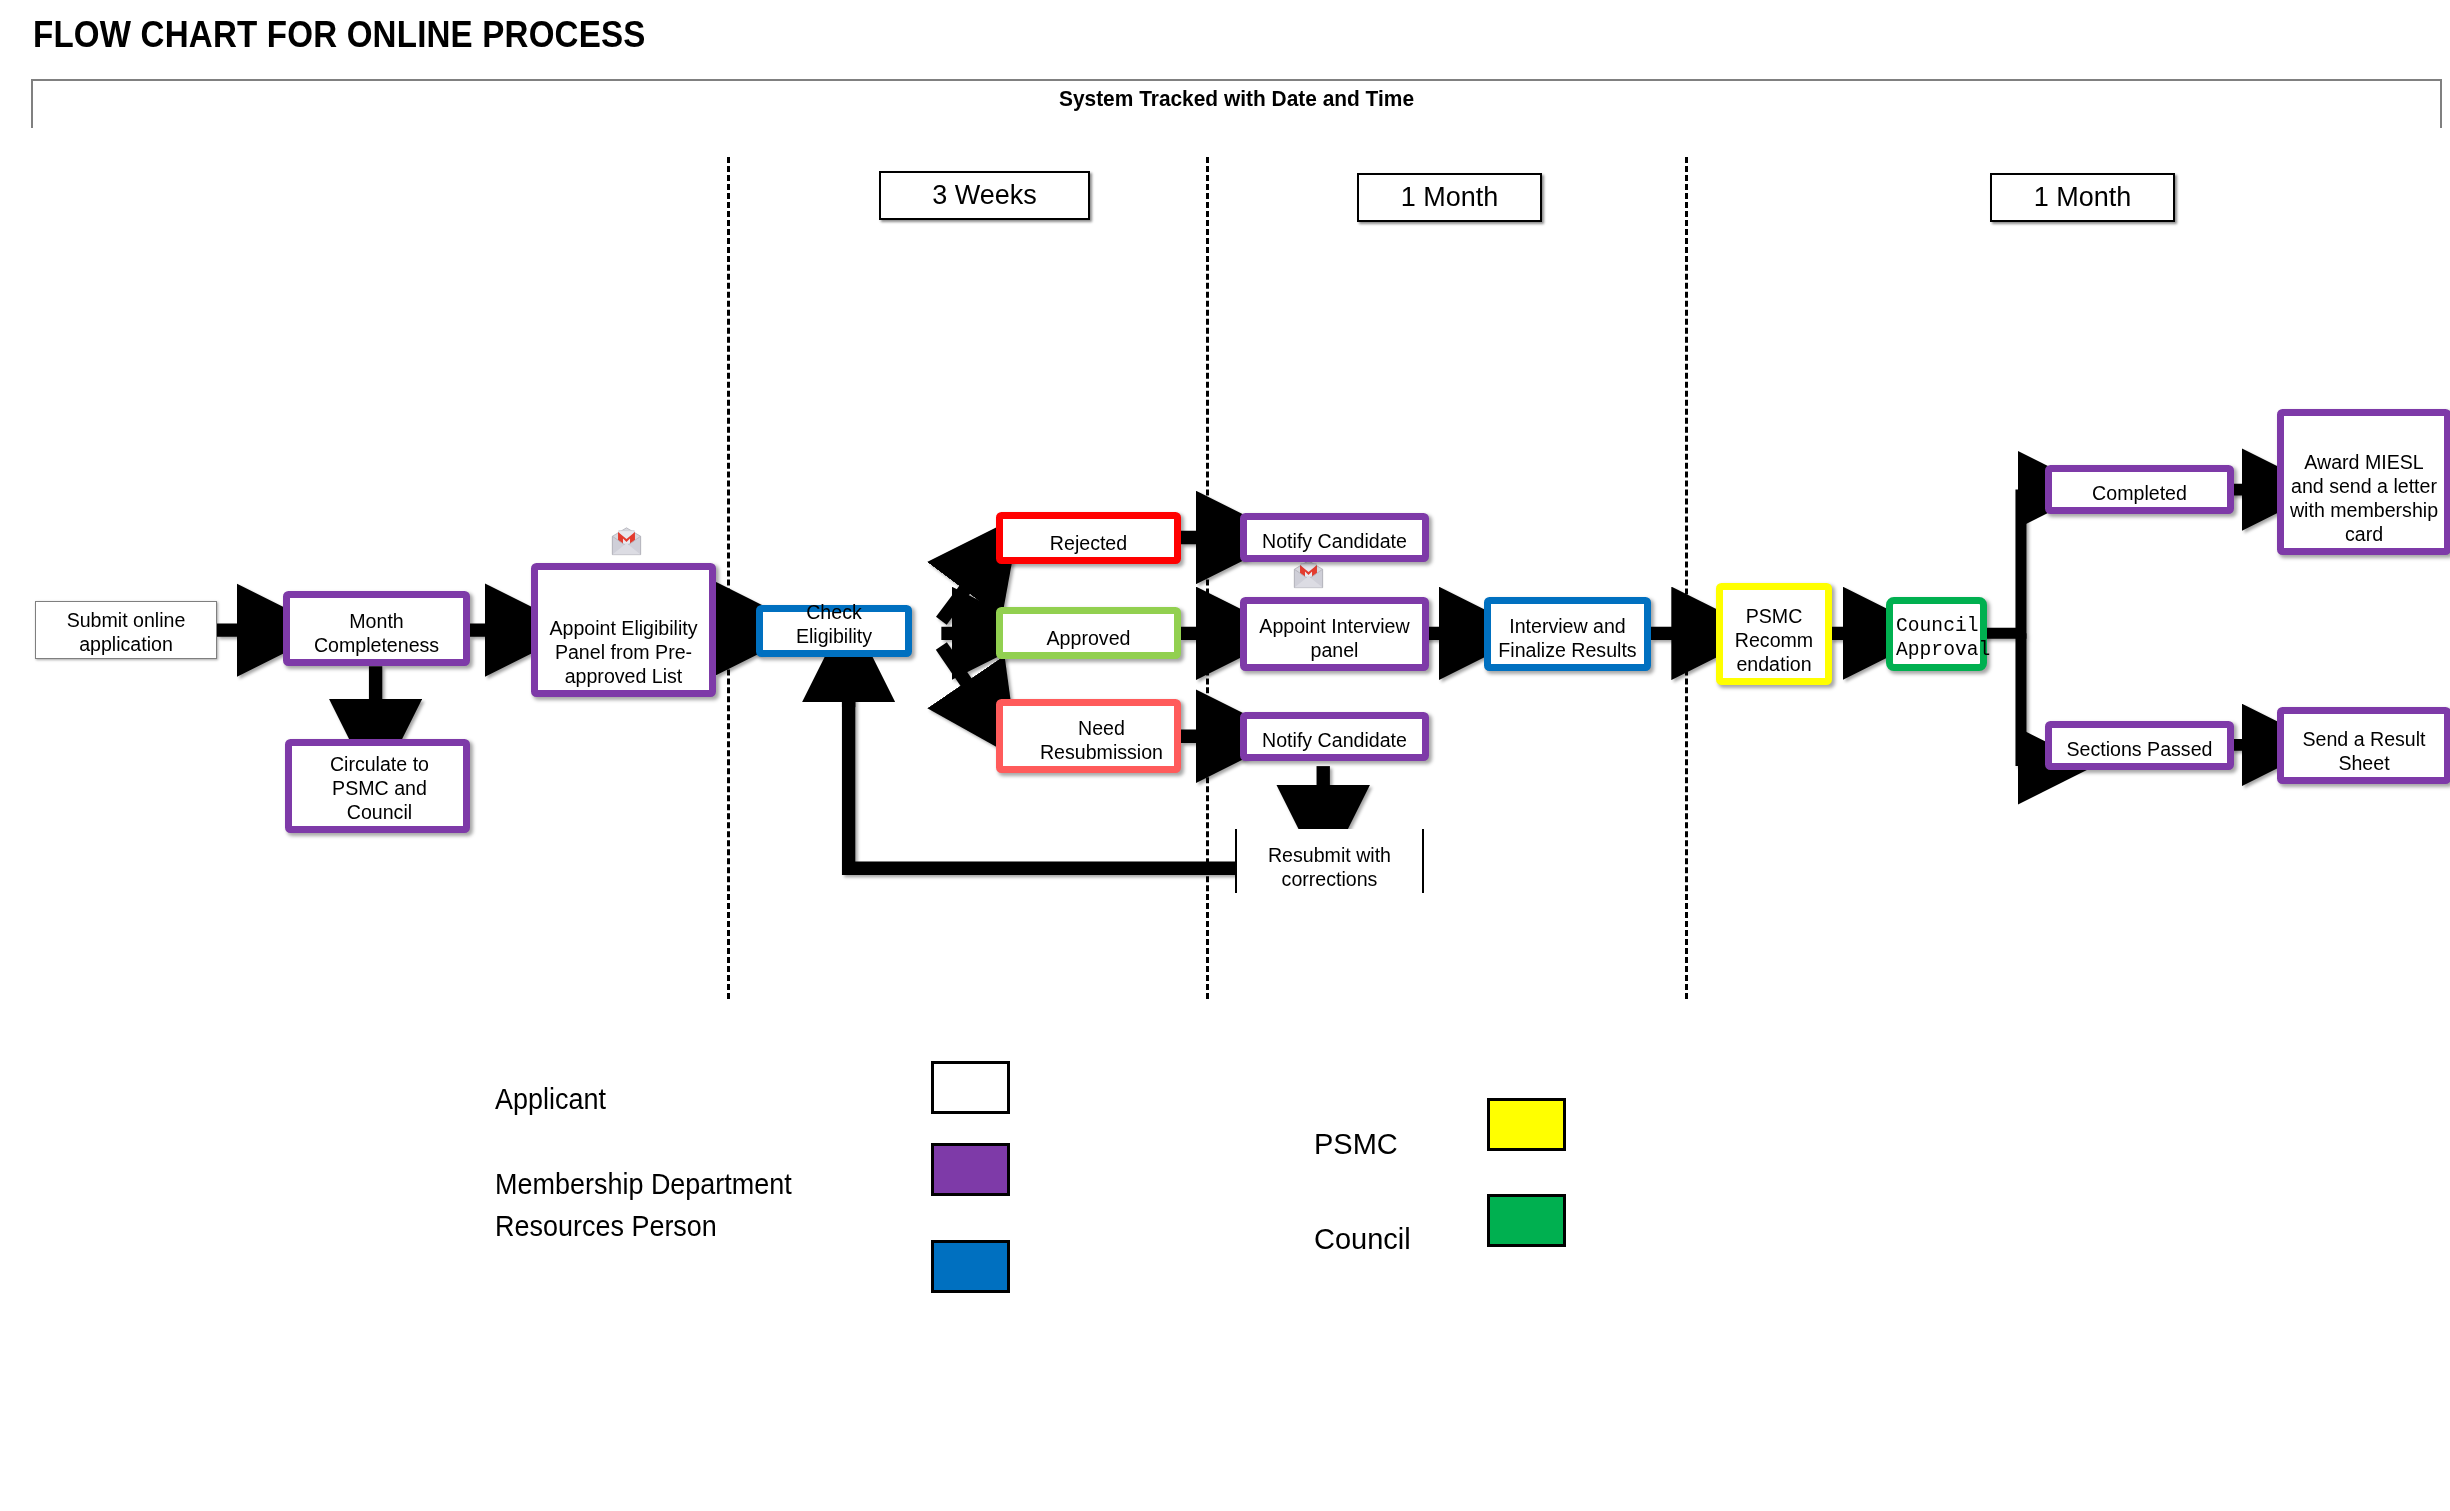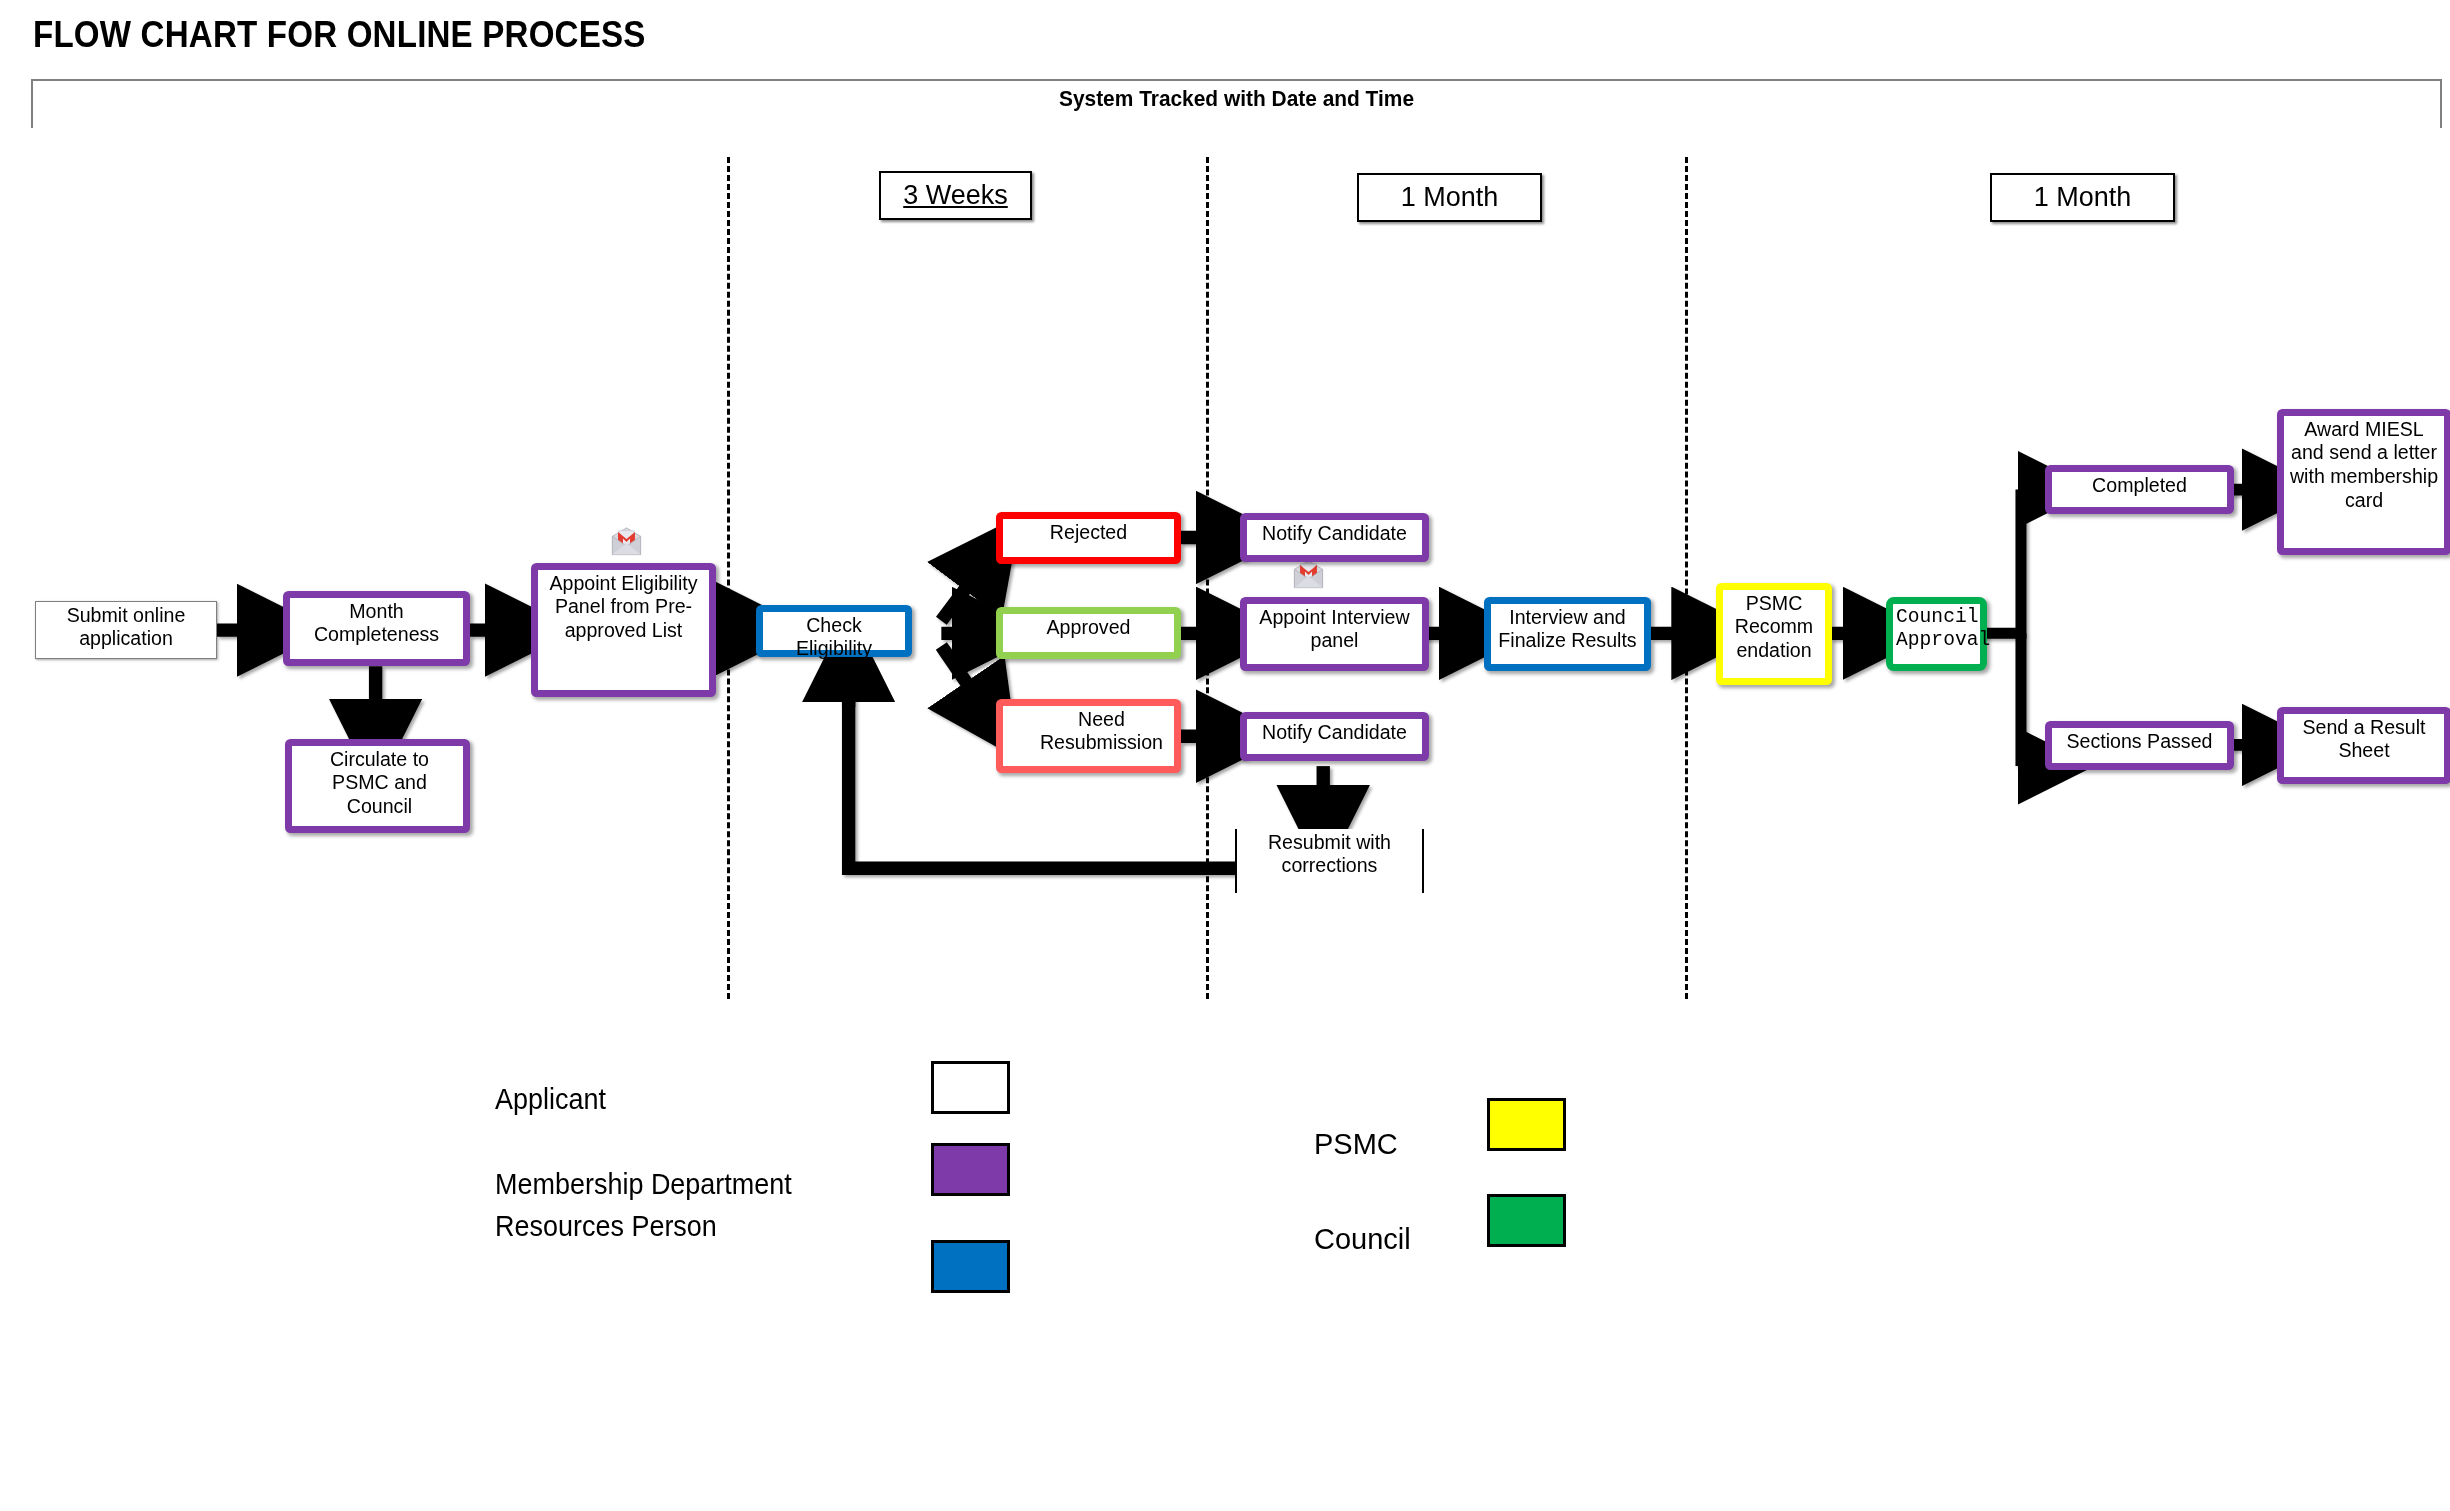--- a/index.html
+++ b/index.html
@@ -39,21 +39,21 @@
   .phase-box{
     border:2.4px solid #000;background:#fff;box-sizing:border-box;
     display:flex;align-items:center;justify-content:center;
     font-size:27px;color:#000;
     box-shadow:1.6px 1.6px 2.4px rgba(0,0,0,0.45);
   }
 
   
   .node{
     box-sizing:border-box;background:#fff;
-    display:flex;align-items:flex-start;justify-content:center;text-align:center;
+    display:flex;align-items:flex-end;justify-content:center;text-align:center;
     font-size:19.6px;line-height:1.22;color:#000;
     padding:1.6px 3.1px;
   }
   .node-inner{width:100%;}
   .node.plain{border:1.6px solid #7f7f7f;box-shadow:0.8px 0.8px 2.4px rgba(0,0,0,.35);}
   .node.purple{border:7px solid #7e3aa8;border-radius:5.5px;box-shadow:2.4px 2.4px 3.9px rgba(0,0,0,.35);}
   .node.blue{border:7px solid #0070c0;border-radius:5.5px;box-shadow:2.4px 2.4px 3.9px rgba(0,0,0,.35);}
   .node.red{border:7px solid #ff0000;border-radius:5.5px;box-shadow:2.4px 2.4px 3.9px rgba(0,0,0,.35);}
   .node.green-lt{border:7px solid #92d050;border-radius:5.5px;box-shadow:2.4px 2.4px 3.9px rgba(0,0,0,.35);}
   .node.salmon{border:7px solid #ff5b5b;border-radius:5.5px;box-shadow:2.4px 2.4px 3.9px rgba(0,0,0,.35);}
@@ -83,21 +83,21 @@
 
 <div class="abs" id="page-title">FLOW CHART FOR ONLINE PROCESS</div>
 
 <div class="abs" id="tracked-bar"></div>
 <div class="abs" id="tracked-bar-label">System Tracked with Date and Time</div>
 
 <div class="abs divider" style="left:727px;"></div>
 <div class="abs divider" style="left:1206px;"></div>
 <div class="abs divider" style="left:1685px;"></div>
 
-<div class="abs phase-box" style="left:879px;top:171px;width:153px;height:49px;text-decoration:underline;">
+<div class="abs phase-box" style="left:879px;top:171px;width:211px;height:49px;">
   <span>3 Weeks</span>
 </div>
 <div class="abs phase-box" style="left:1357px;top:173px;width:185px;height:49px;">
   <span>1 Month</span>
 </div>
 <div class="abs phase-box" style="left:1990px;top:173px;width:185px;height:49px;">
   <span>1 Month</span>
 </div>
 
 <svg class="abs" id="wires" viewBox="0 0 3118 1923">

